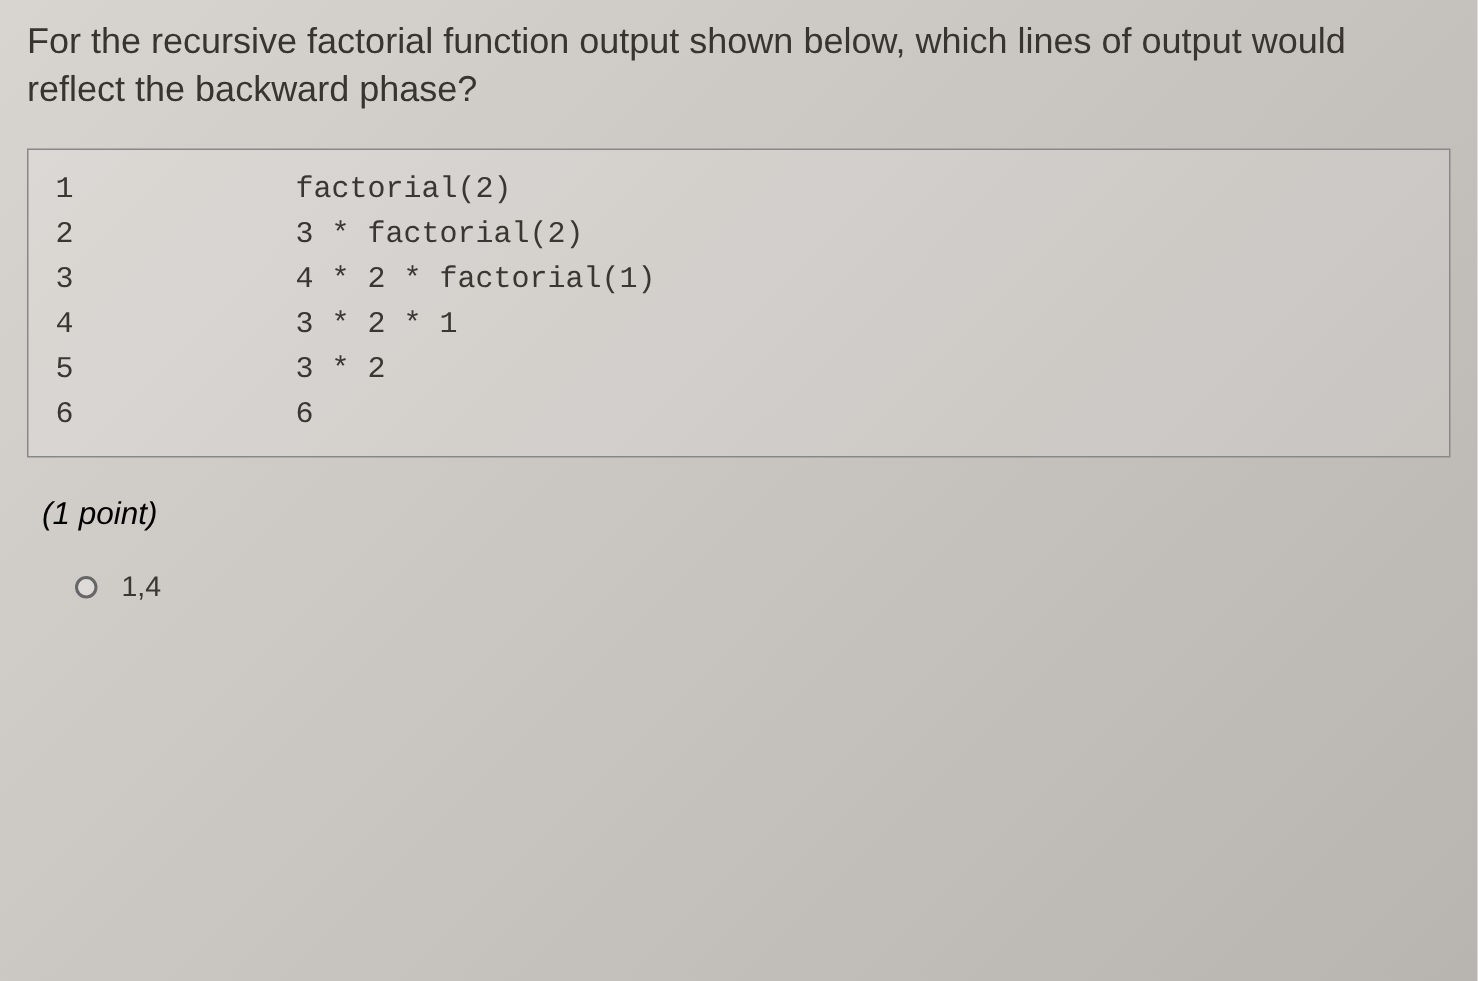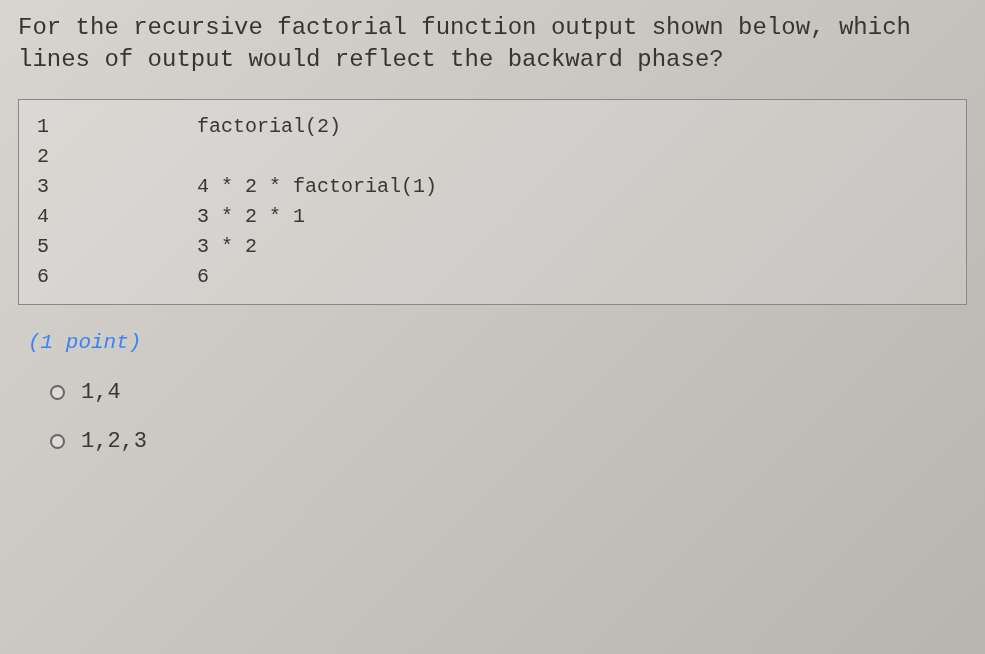--- a/index.html
+++ b/index.html
@@ -1,19 +1,18 @@
 <!DOCTYPE html>
 <html><head>
   <meta charset="utf-8">
   <style>
     * {
       margin: 0;
       padding: 0;
       box-sizing: border-box;
-      font-family: Liberation Mono, monospace;
     }
     body {
       width: 985px;
       height: 654px;
       background: linear-gradient(135deg, #d8d4d0 0%, #c8c4c0 50%, #b8b4b0 100%);
       font-family: Arial, sans-serif;
       padding: 12px 18px;
       overflow: hidden;
       position: relative;
     }
@@ -41,32 +40,32 @@
       width: 160px;
       flex-shrink: 0;
     }
     .line-code {
       flex: 1;
       white-space: pre;
     }
     .points {
       font-size: 21px;
       font-style: italic;
-      color: #3b82f6;
+      color: #000000;
       margin-bottom: 26px;
       padding-left: 10px;
     }
     .options {
       padding-left: 32px;
     }
     .option {
       display: flex;
       align-items: center;
       margin-bottom: 24px;
-      font-size: 22px;
+      font-size: 19px;
       color: #3a3632;
     }
     .radio {
       width: 15px;
       height: 15px;
       border: 2px solid #666;
       border-radius: 50%;
       margin-right: 16px;
       flex-shrink: 0;
       background: rgba(255,255,255,0.3);
@@ -77,20 +76,21 @@
 
 <div class="question-text">For the recursive factorial function output shown below, which lines of output would reflect the backward phase?</div>
 
 <div class="code-box">
   <div class="code-row">
     <span class="line-num">1</span>
     <span class="line-code">factorial(2)</span>
   </div>
   <div class="code-row">
     <span class="line-num">2</span>
+    <span class="line-code">3 * factorial(2)</span>
   </div>
   <div class="code-row">
     <span class="line-num">3</span>
     <span class="line-code">4 * 2 * factorial(1)</span>
   </div>
   <div class="code-row">
     <span class="line-num">4</span>
     <span class="line-code">3 * 2 * 1</span>
   </div>
   <div class="code-row">
@@ -103,17 +103,13 @@
   </div>
 </div>
 
 <div class="points">(1 point)</div>
 
 <div class="options">
   <div class="option">
     <span class="radio"></span>
     <span>1,4</span>
   </div>
-  <div class="option">
-    <span class="radio"></span>
-    <span>1,2,3</span>
-  </div>
 </div>
 
 </body></html>

